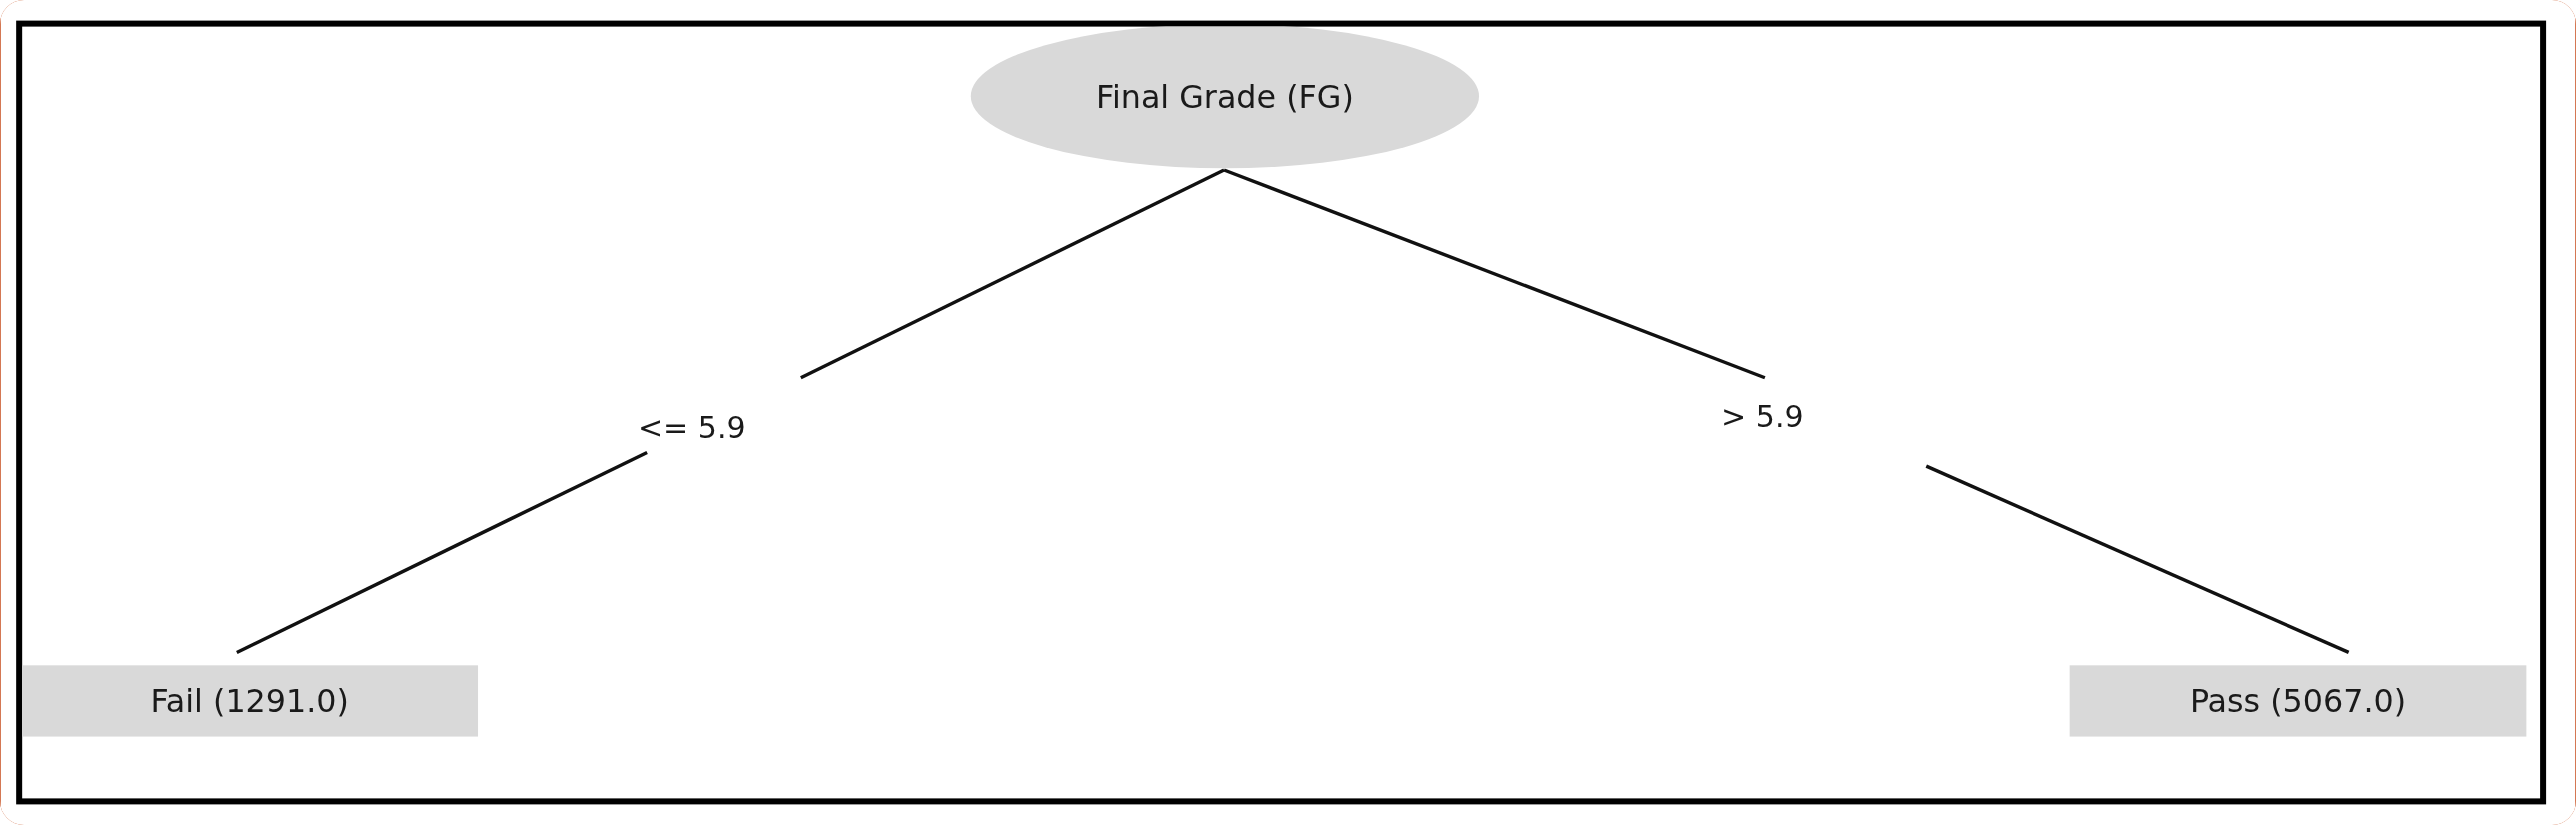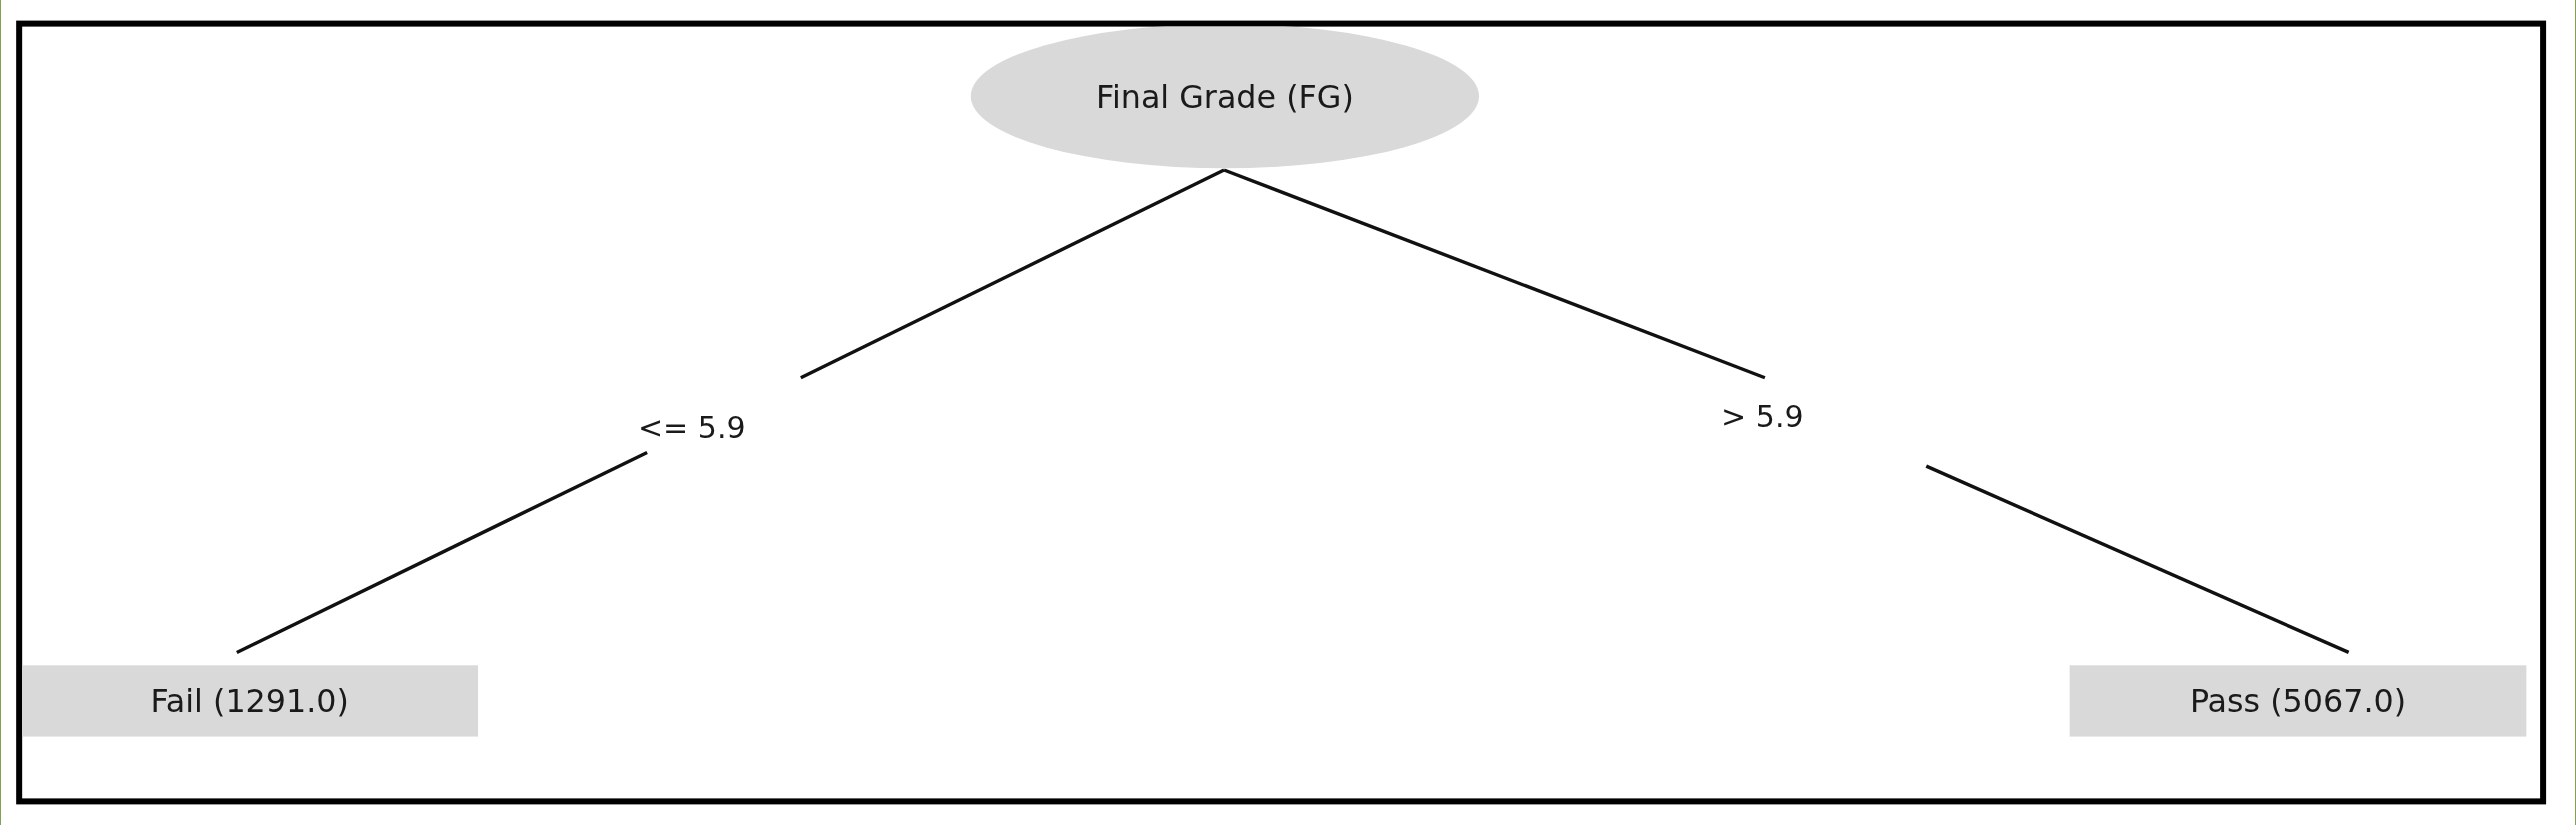--- a/index.html
+++ b/index.html
@@ -8,22 +8,23 @@
     padding: 0;
     background: #ffffff;
   }
   body {
     font-family: "DejaVu Sans", "Liberation Sans", sans-serif;
   }
   #canvas {
     position: relative;
     width: 2576px;
     height: 825px;
-    background: #4d7c0f;
+    background: #c2410c;
     overflow: hidden;
+    border-radius: 24px;
   }
   #tree-svg {
     position: absolute;
     top: 0;
     left: 0;
     width: 2576px;
     height: 825px;
   }
   .node-text {
     font-family: "DejaVu Sans", "Liberation Sans", sans-serif;

